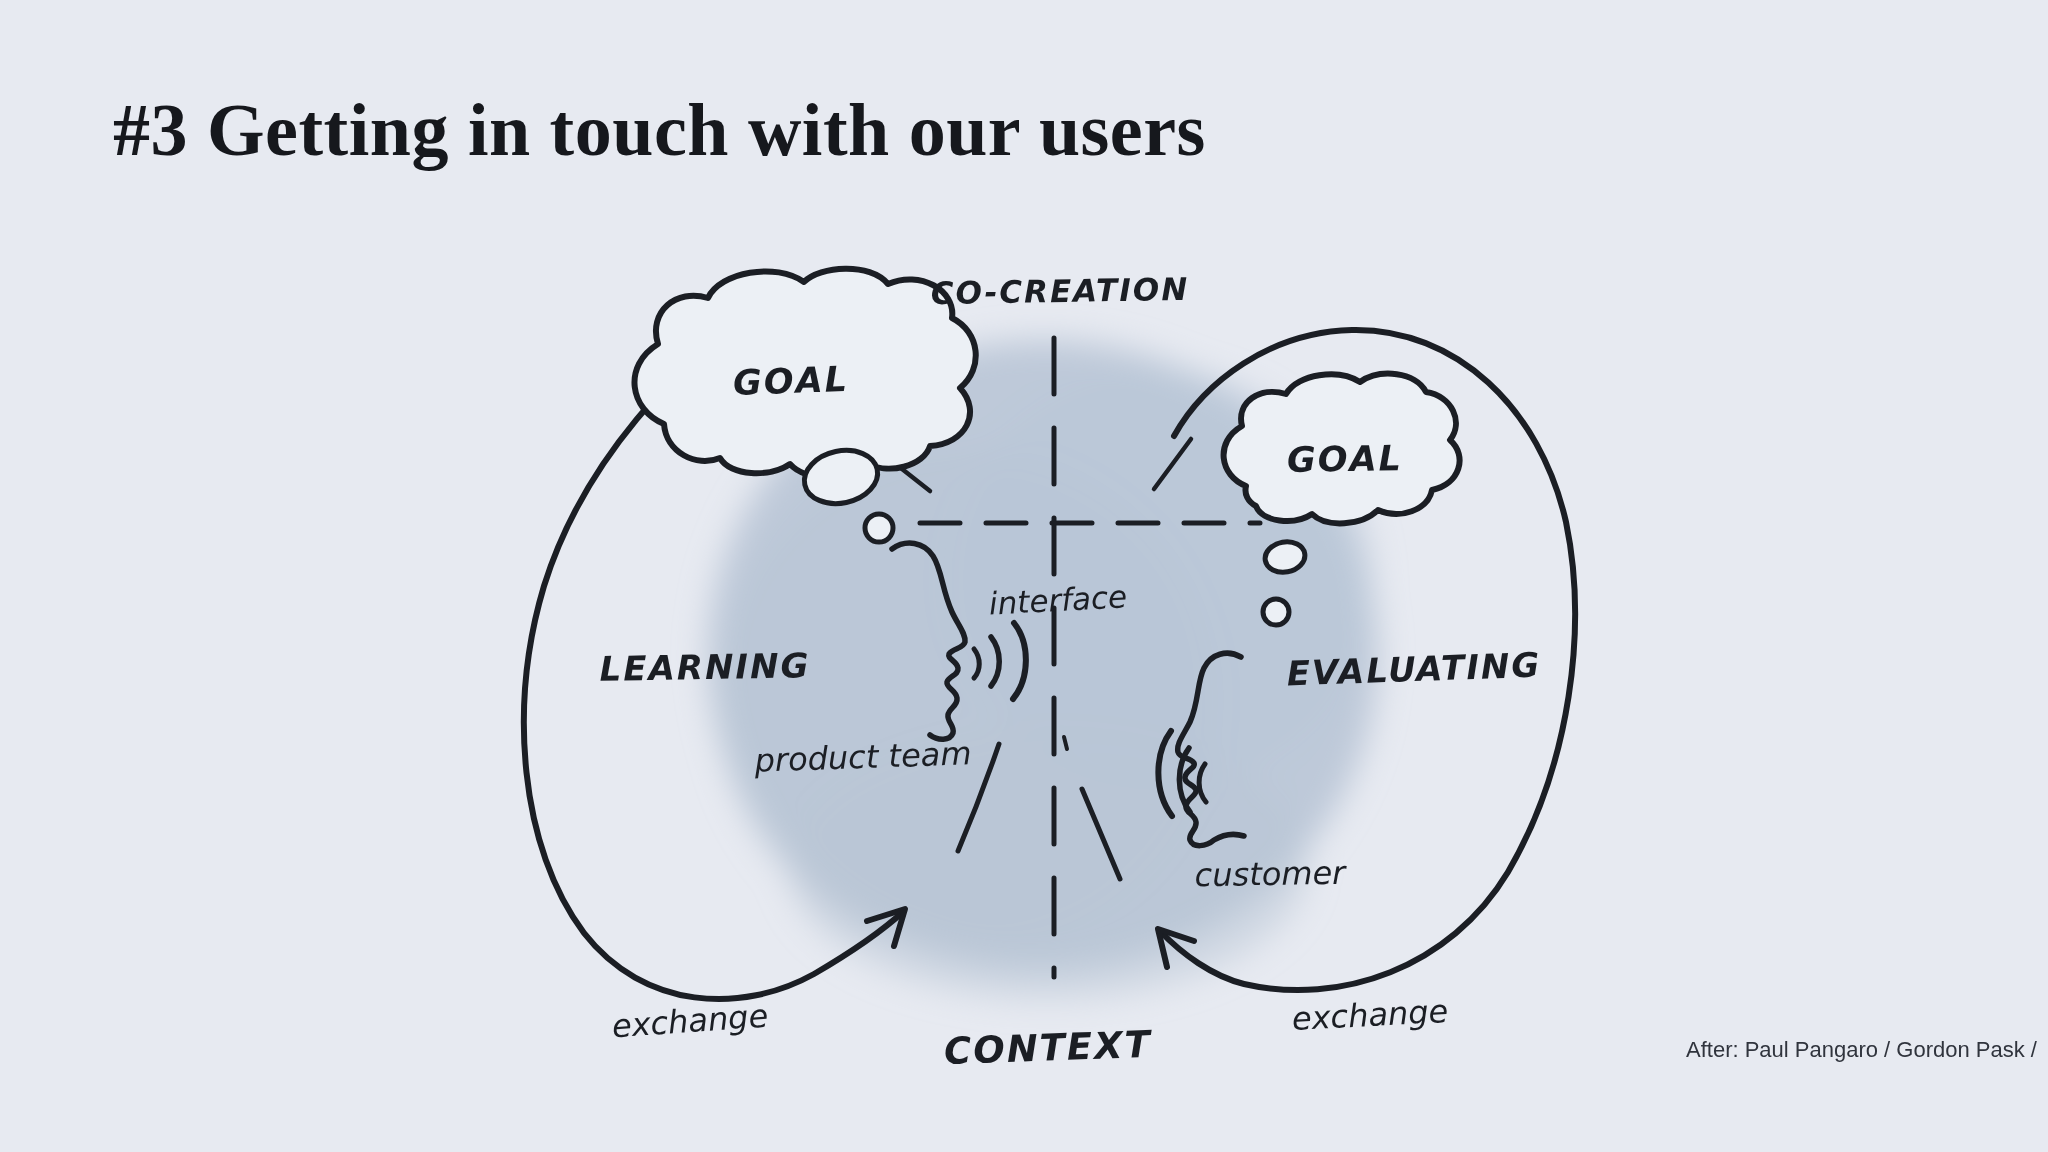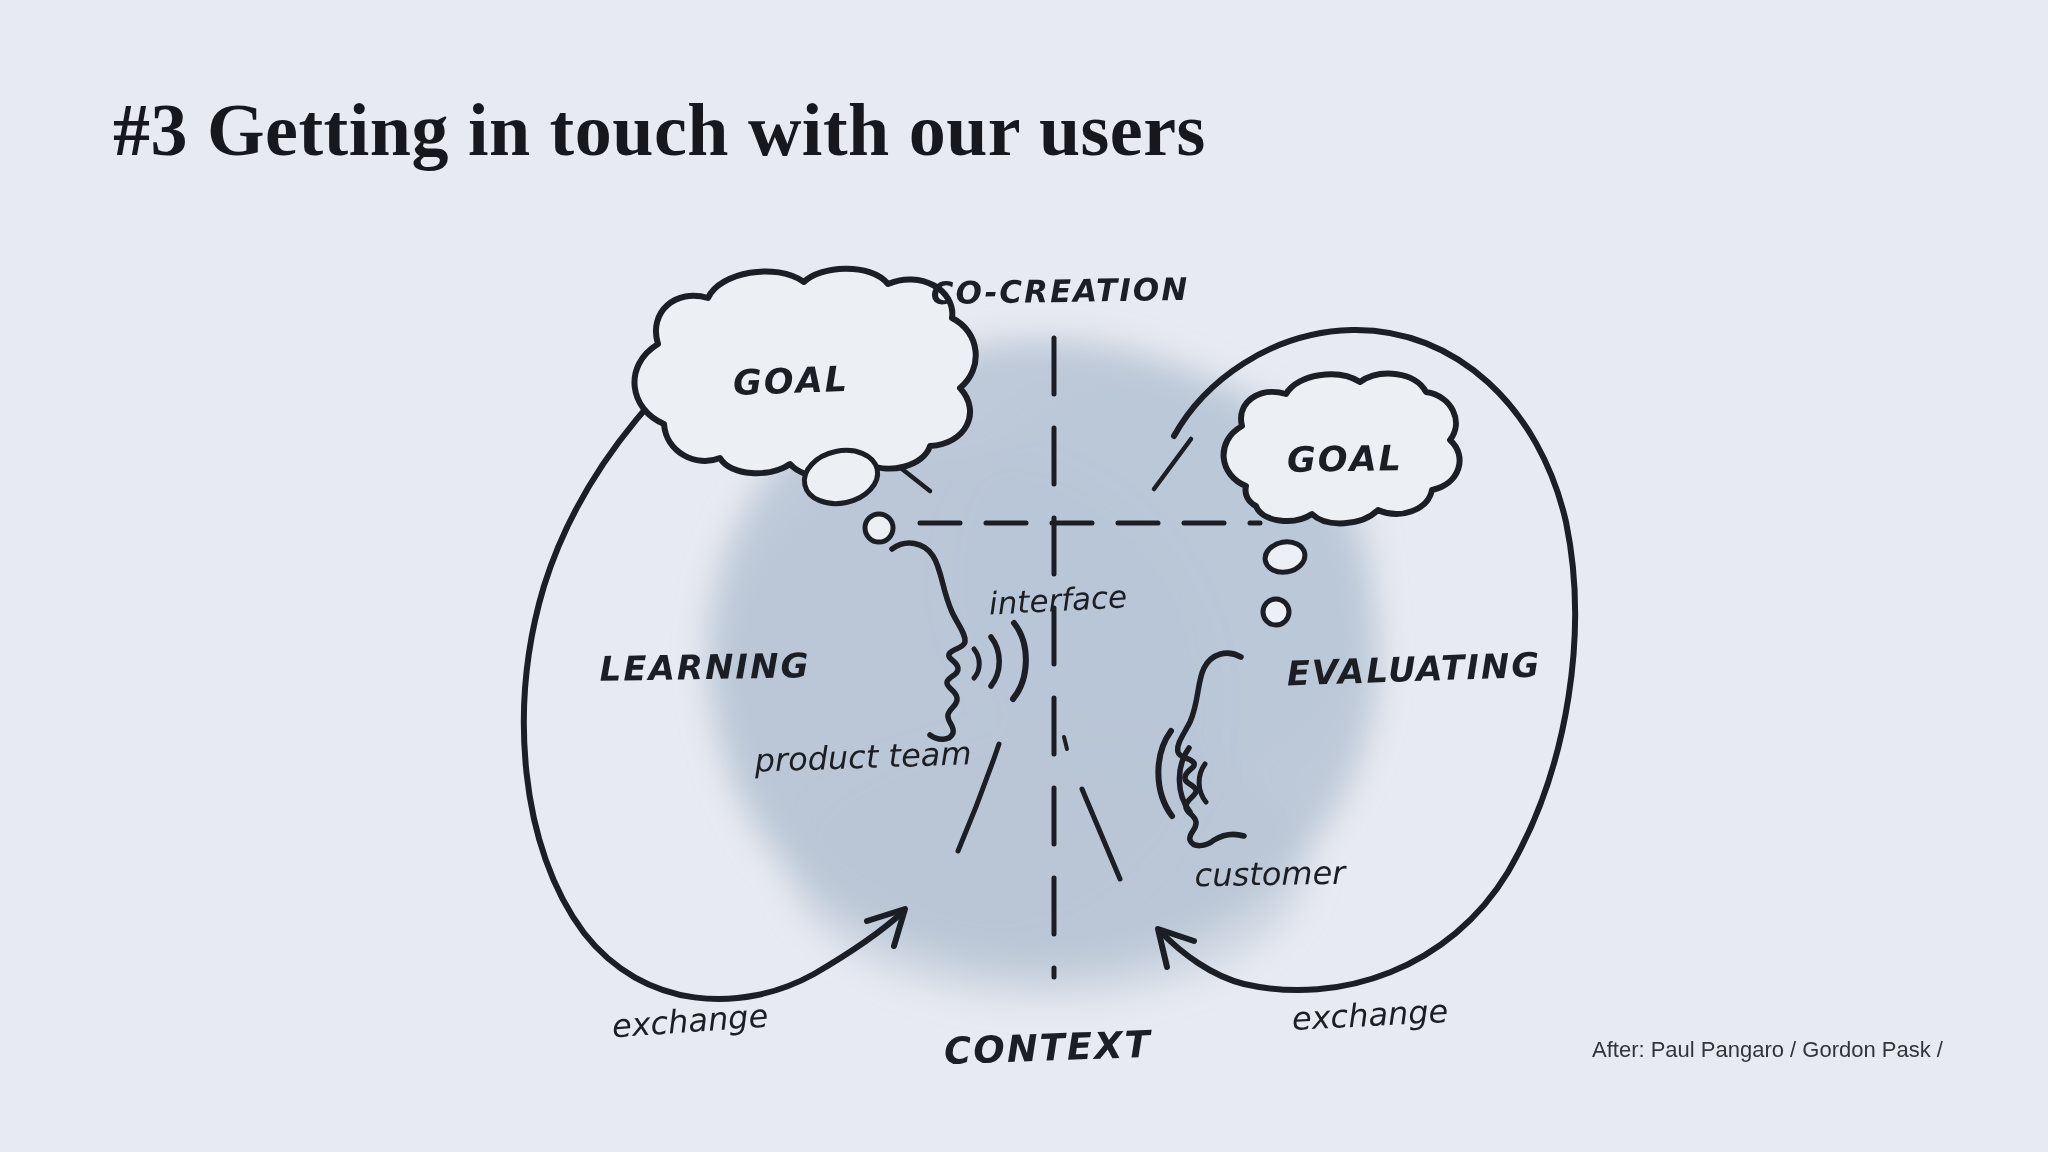--- a/index.html
+++ b/index.html
@@ -40,21 +40,21 @@
   .lbl-goal-right{left:1337px;top:459px;font-size:35px;letter-spacing:4px;transform:translate(-50%,-50%) rotate(-1deg);}
   .lbl-learning{left:697px;top:667px;font-size:34px;transform:translate(-50%,-50%) rotate(-1deg);}
   .lbl-evaluating{left:1406px;top:669px;font-size:34px;transform:translate(-50%,-50%) rotate(-2deg);}
   .lbl-interface{left:1050px;top:600px;font-size:31px;transform:translate(-50%,-50%) rotate(-3deg);}
   .lbl-product-team{left:855px;top:757px;font-size:32px;transform:translate(-50%,-50%) rotate(-2deg);}
   .lbl-customer{left:1262px;top:874px;font-size:32px;transform:translate(-50%,-50%) rotate(-1deg);}
   .lbl-exchange-left{left:682px;top:1021px;font-size:32px;transform:translate(-50%,-50%) rotate(-4deg);}
   .lbl-exchange-right{left:1362px;top:1015px;font-size:32px;transform:translate(-50%,-50%) rotate(-3deg);}
   .lbl-context{left:1040px;top:1048px;font-size:37px;transform:translate(-50%,-50%) rotate(-2deg);}
   .attribution{
-    position:absolute;left:1592px;top:1036px;
+    position:absolute;left:1686px;top:1036px;
     font-family:"Liberation Sans","DejaVu Sans",sans-serif;
     font-size:22px;line-height:28px;color:var(--attribution-text);
   }
 </style>
 </head>
 <body>
 
 <div class="slide">
 
   <h1 class="title">#3 Getting in touch with our users</h1>

